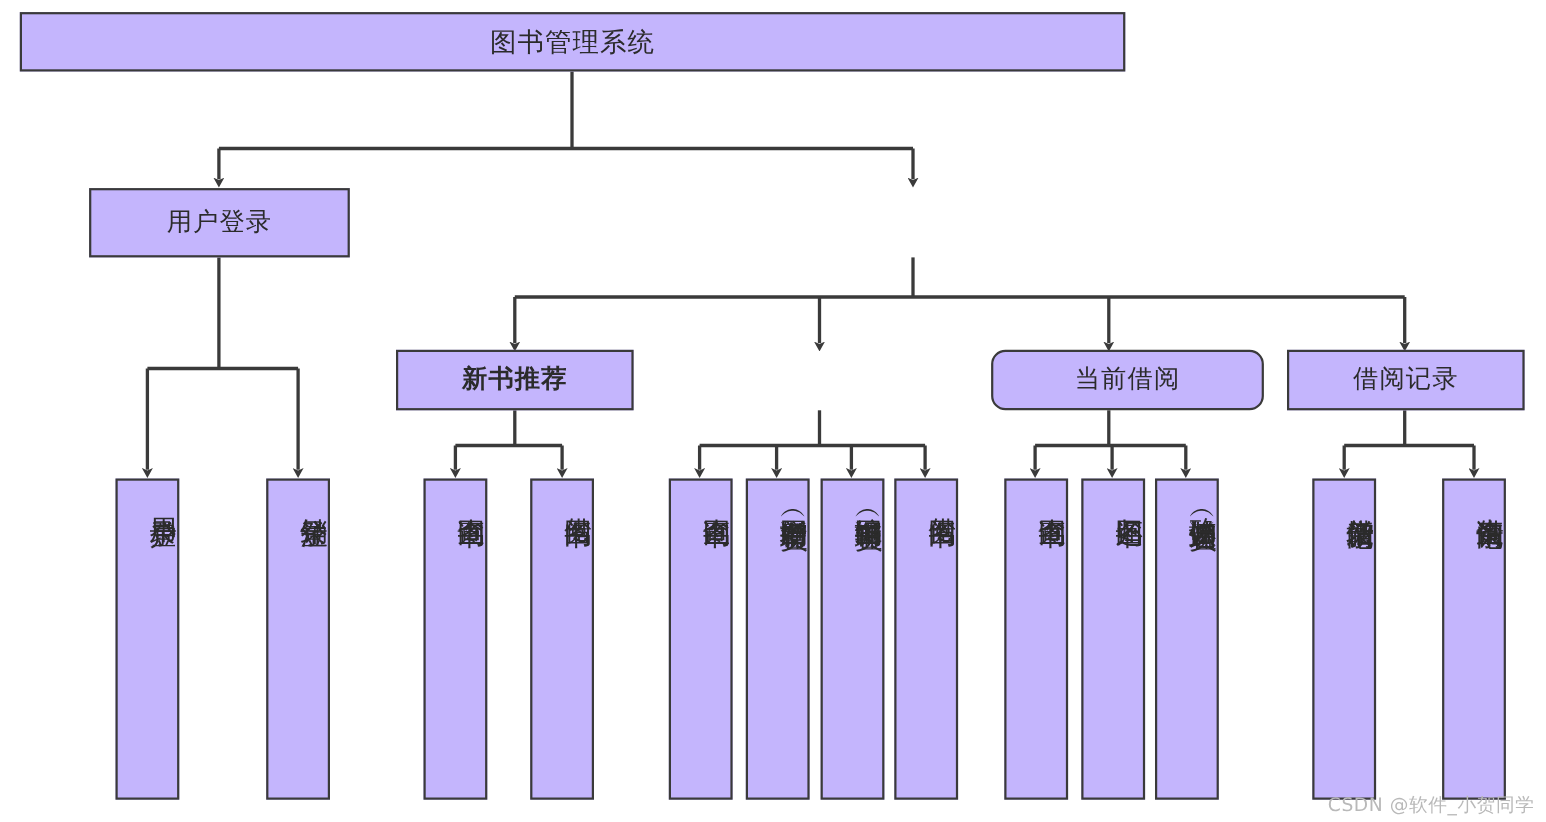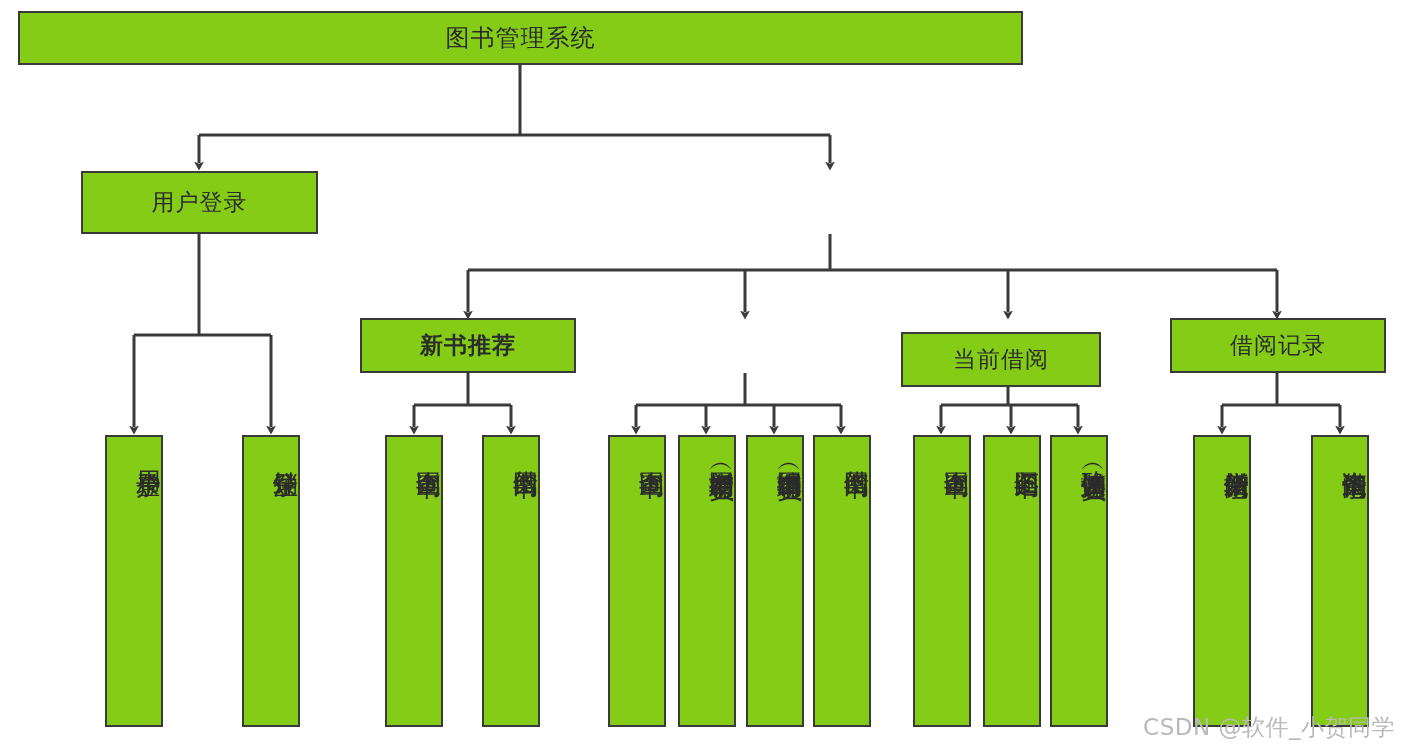--- a/index.html
+++ b/index.html
@@ -16,21 +16,21 @@
     width:1405px;height:747px;
   }
   #edge-layer{
     position:absolute;left:0;top:0;
     width:1405px;height:747px;
     pointer-events:none;
   }
   .node{
     position:absolute;
     box-sizing:border-box;
-    background:#84cc16;
+    background:#c4b5fd;
     border:2px solid #3a3a3a;
     display:flex;
     align-items:center;
     justify-content:center;
     color:#2b2b2b;
   }
   .node.horiz{
     font-size:23px;
     letter-spacing:1px;
     line-height:1.2;
@@ -51,21 +51,21 @@
   .node.vert .vlabel{
     writing-mode:vertical-rl;
     text-orientation:upright;
     display:block;
     white-space:nowrap;
   }
   #watermark{
     position:absolute;
     right:10px;
     bottom:4px;
-    font-size:23px;
+    font-size:17px;
     color:#b9b9b9;
     letter-spacing:0.5px;
     white-space:nowrap;
     font-family:"DejaVu Sans","Liberation Sans",sans-serif;
   }
 </style>
 </head>
 <body>
 
 <div id="diagram-root">
@@ -127,21 +127,21 @@
   <div class="node horiz" style="left:81px;top:171px;width:237px;height:63px;">
     <span>用户登录</span>
   </div>
 
 
   <div class="node horiz" style="left:360px;top:318px;width:216px;height:55px;font-weight:bold;">
     <span>新书推荐</span>
   </div>
 
 
-  <div class="node horiz" style="left:901px;top:332px;width:200px;height:55px;">
+  <div class="node horiz" style="left:901px;top:318px;width:248px;height:55px;border-radius:13px;">
     <span>当前借阅</span>
   </div>
 
   <div class="node horiz" style="left:1170px;top:318px;width:216px;height:55px;">
     <span>借阅记录</span>
   </div>
 
   <div class="node vert" style="left:105px;top:435px;width:58px;height:292px;">
     <span class="vlabel">用户登录</span>
   </div>

